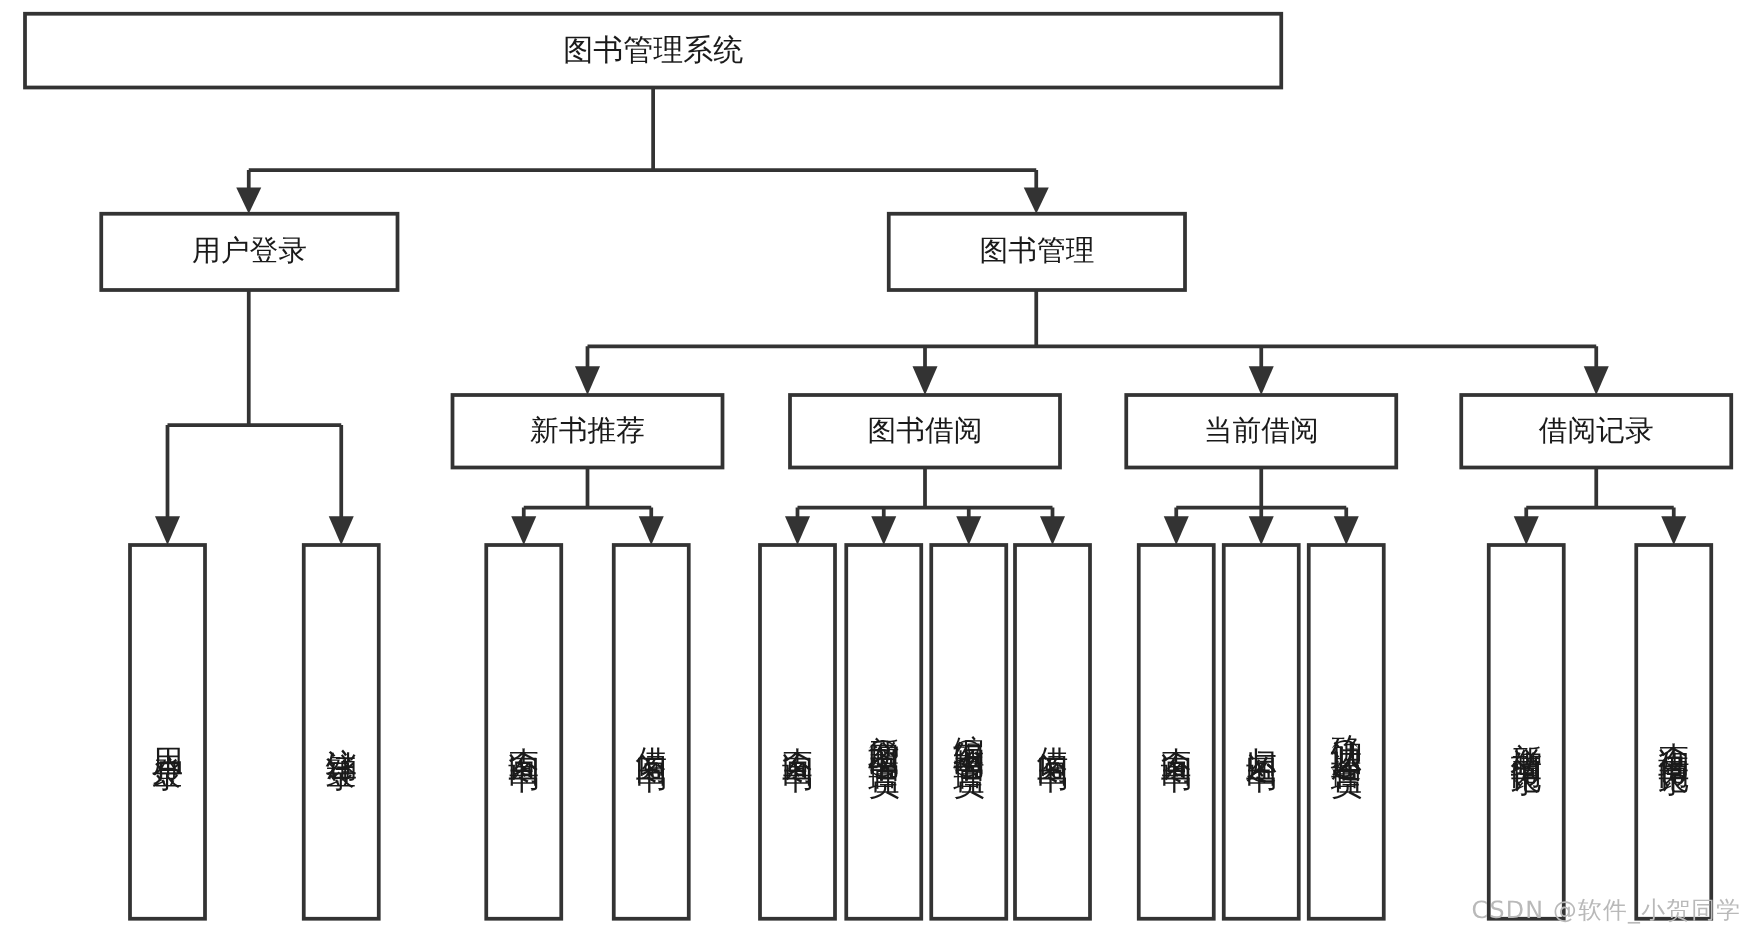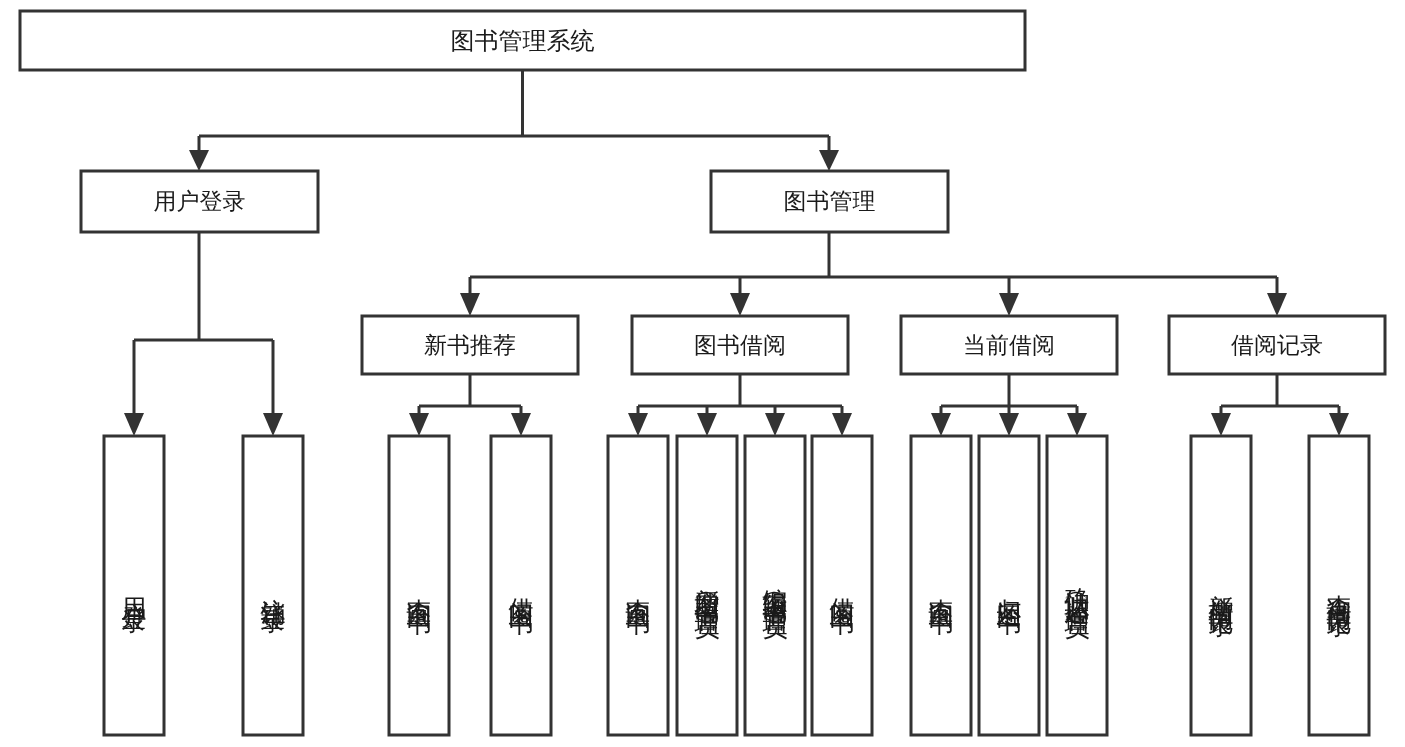--- a/index.html
+++ b/index.html
@@ -222,13 +222,14 @@
   <div class="leaf-label" style="left:608px; top:436px; width:60px; height:299px;">查询图书</div>
   <div class="leaf-label" style="left:677px; top:436px; width:60px; height:299px;">新增图书（管理员）</div>
   <div class="leaf-label" style="left:745px; top:436px; width:60px; height:299px;">编辑图书（管理员）</div>
   <div class="leaf-label" style="left:812px; top:436px; width:60px; height:299px;">借阅图书</div>
   <div class="leaf-label" style="left:911px; top:436px; width:60px; height:299px;">查询图书</div>
   <div class="leaf-label" style="left:979px; top:436px; width:60px; height:299px;">归还图书</div>
   <div class="leaf-label" style="left:1047px; top:436px; width:60px; height:299px;">确认归还（管理员）</div>
   <div class="leaf-label" style="left:1191px; top:436px; width:60px; height:299px;">新增借阅记录</div>
   <div class="leaf-label" style="left:1309px; top:436px; width:60px; height:299px;">查询借阅记录</div>
 
+  <div class="watermark">CSDN @软件_小贺同学</div>
 </div>
 
 </body></html>

